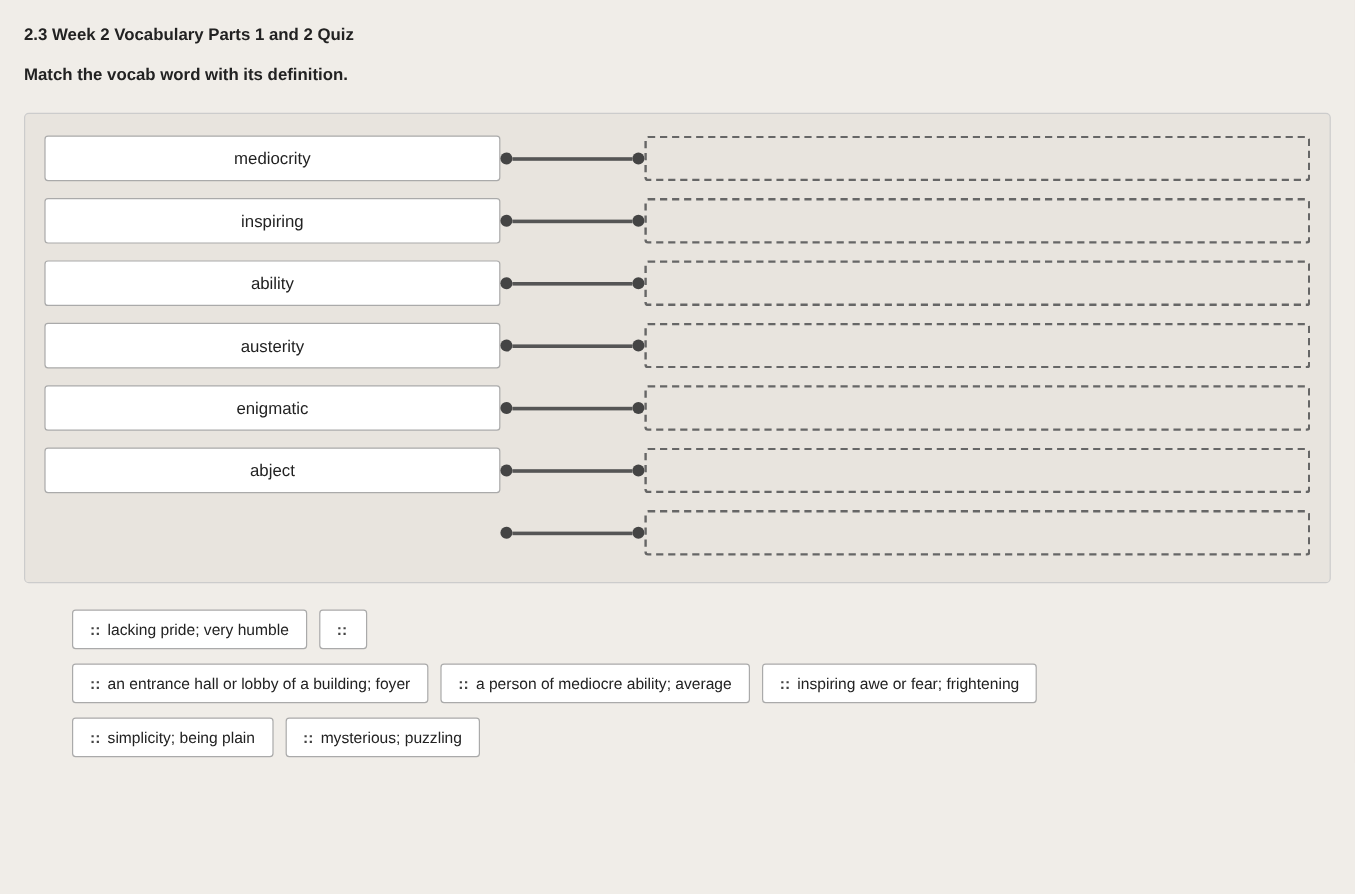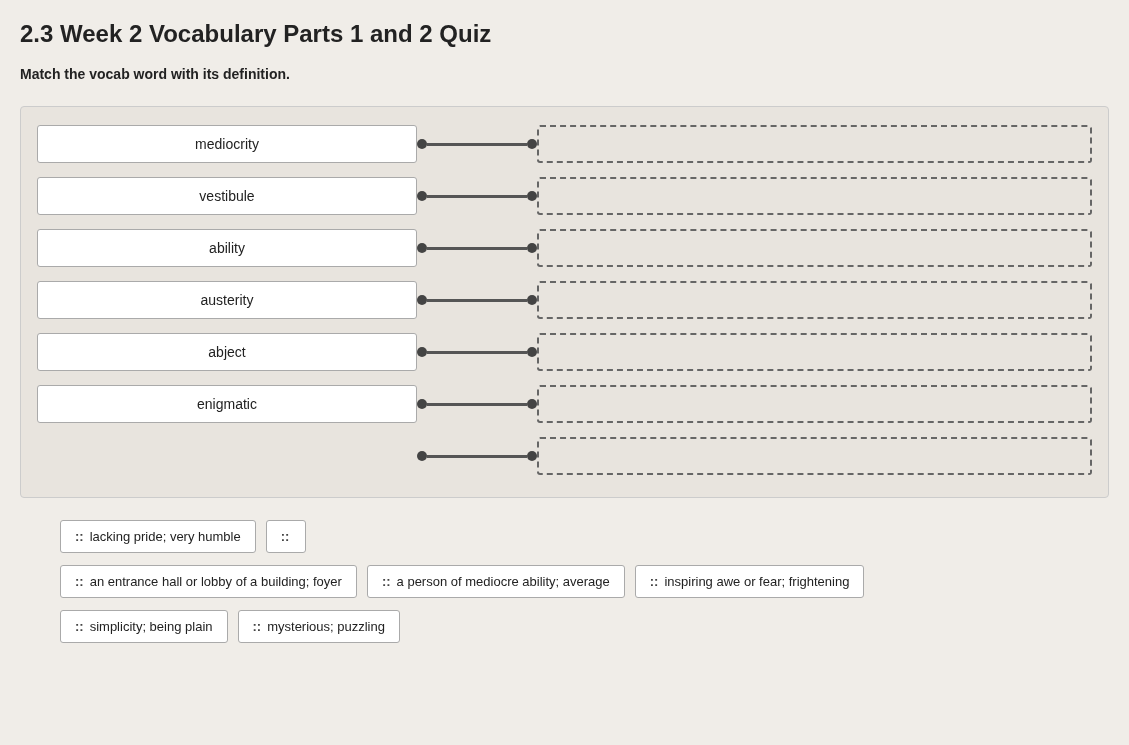--- a/index.html
+++ b/index.html
@@ -4,21 +4,21 @@
   <style>
     * { box-sizing: border-box; margin: 0; padding: 0; }
     body {
       font-family: Arial, sans-serif;
       background: #f0ede8;
       padding: 20px;
       width: 1129px;
       min-height: 745px;
     }
     .page-title {
-      font-size: 24px;
+      font-size: 14px;
       font-weight: 600;
       color: #222;
       margin-bottom: 18px;
     }
     .instructions {
       font-size: 14px;
       font-weight: 700;
       color: #222;
       margin-bottom: 24px;
     }
@@ -145,25 +145,25 @@
 <body>
 
 <h1 class="page-title">2.3 Week 2 Vocabulary Parts 1 and 2 Quiz</h1>
 <p class="instructions">Match the vocab word with its definition.</p>
 
 <div class="quiz-container">
   <div class="matching-area">
 
     <div class="left-words">
       <div class="word-box">mediocrity</div>
-      <div class="word-box">vestibule</div>
+      <div class="word-box">inspiring</div>
       <div class="word-box">ability</div>
       <div class="word-box">austerity</div>
+      <div class="word-box">enigmatic</div>
       <div class="word-box">abject</div>
-      <div class="word-box">enigmatic</div>
     </div>
 
     <div class="connectors">
       <div class="connector-row">
         <div class="dot-left"></div>
         <div class="line-horiz"></div>
         <div class="dot-right"></div>
       </div>
       <div class="connector-row">
         <div class="dot-left"></div>

